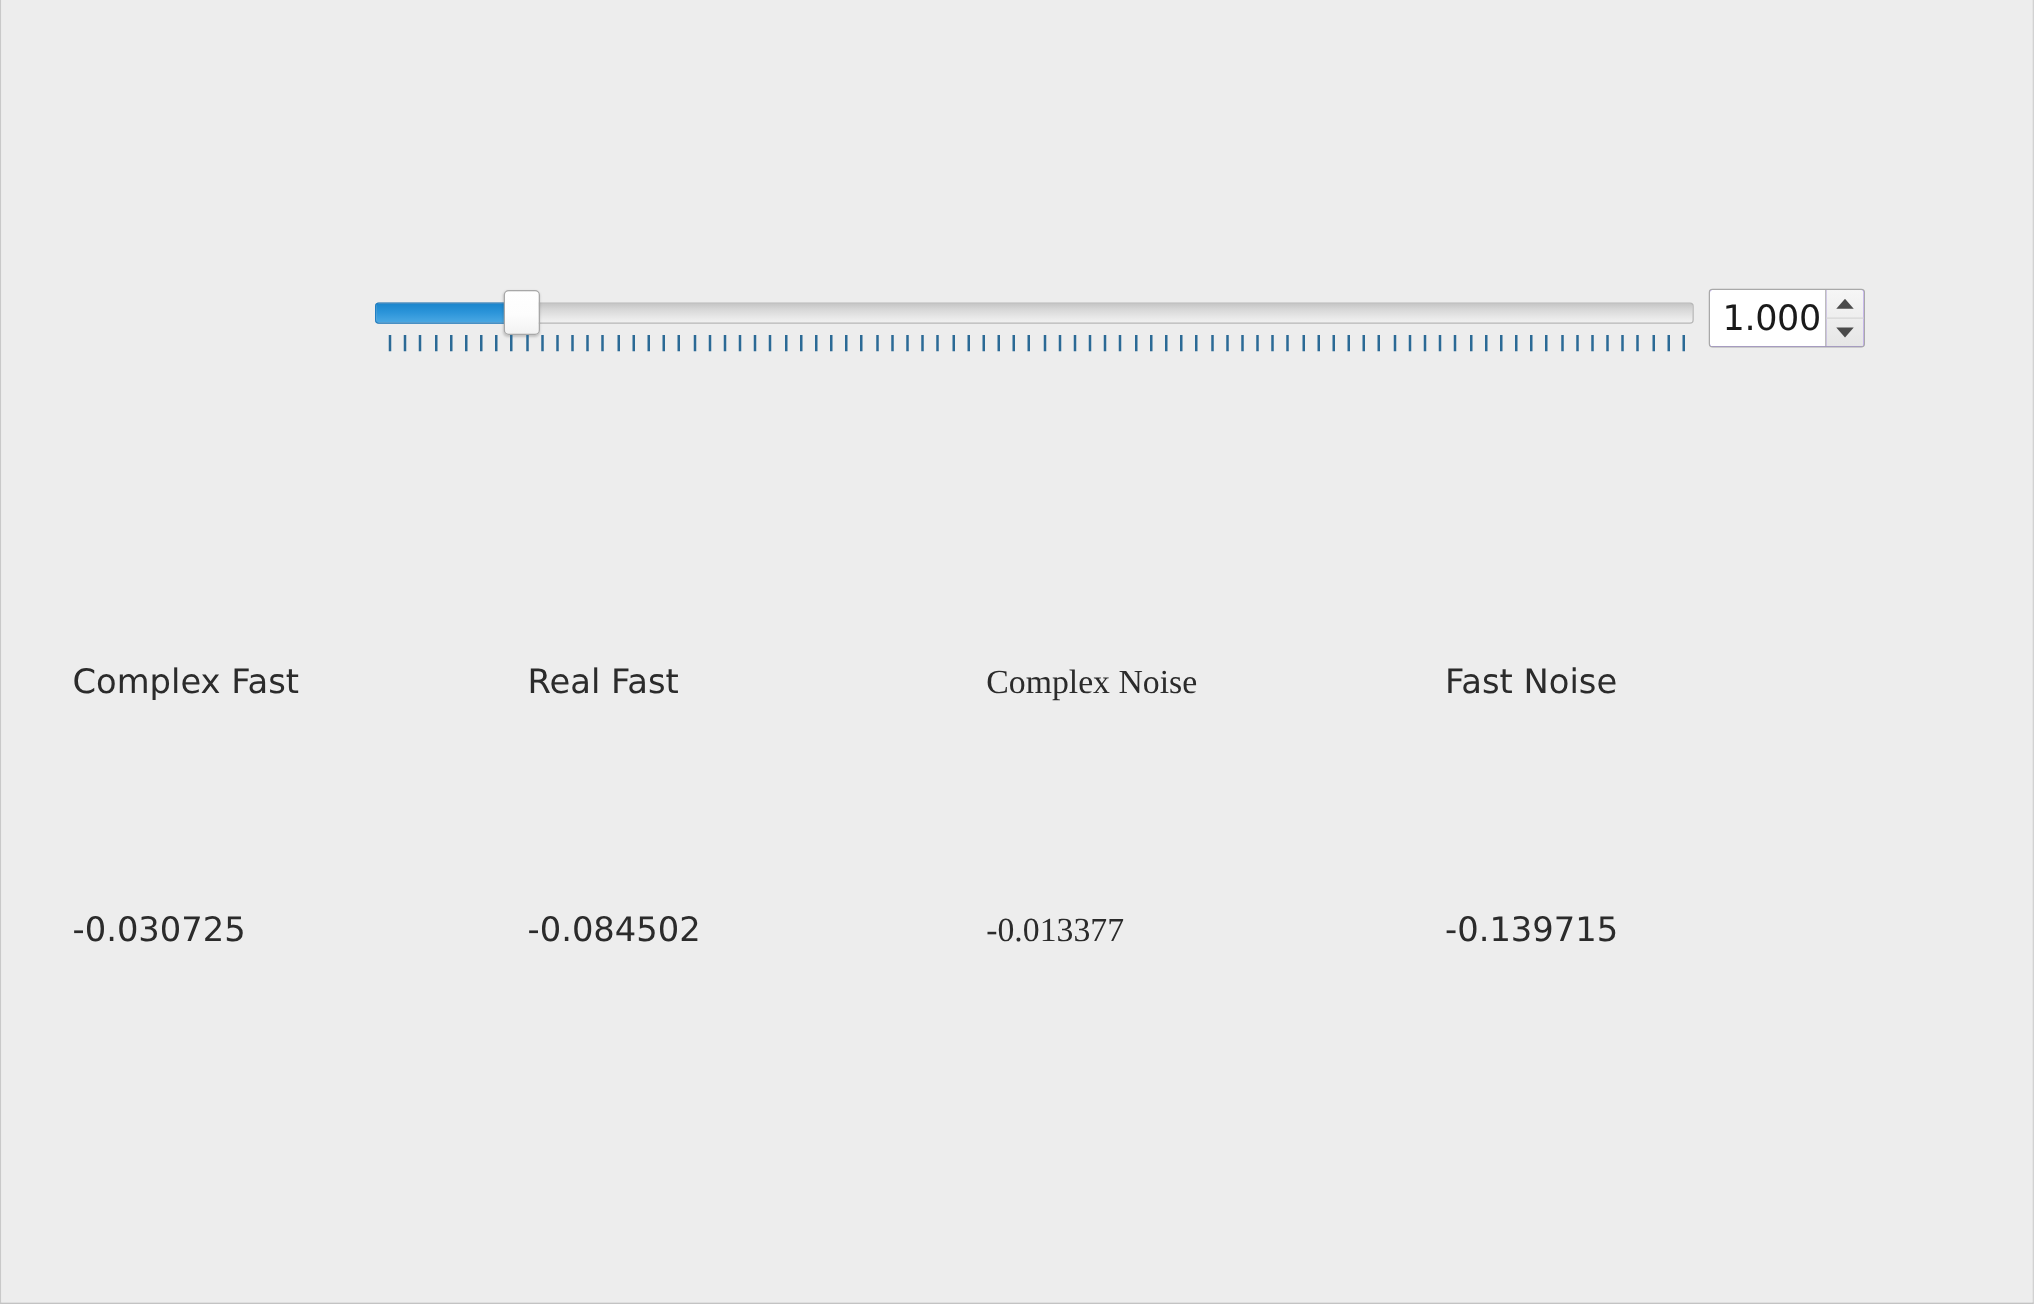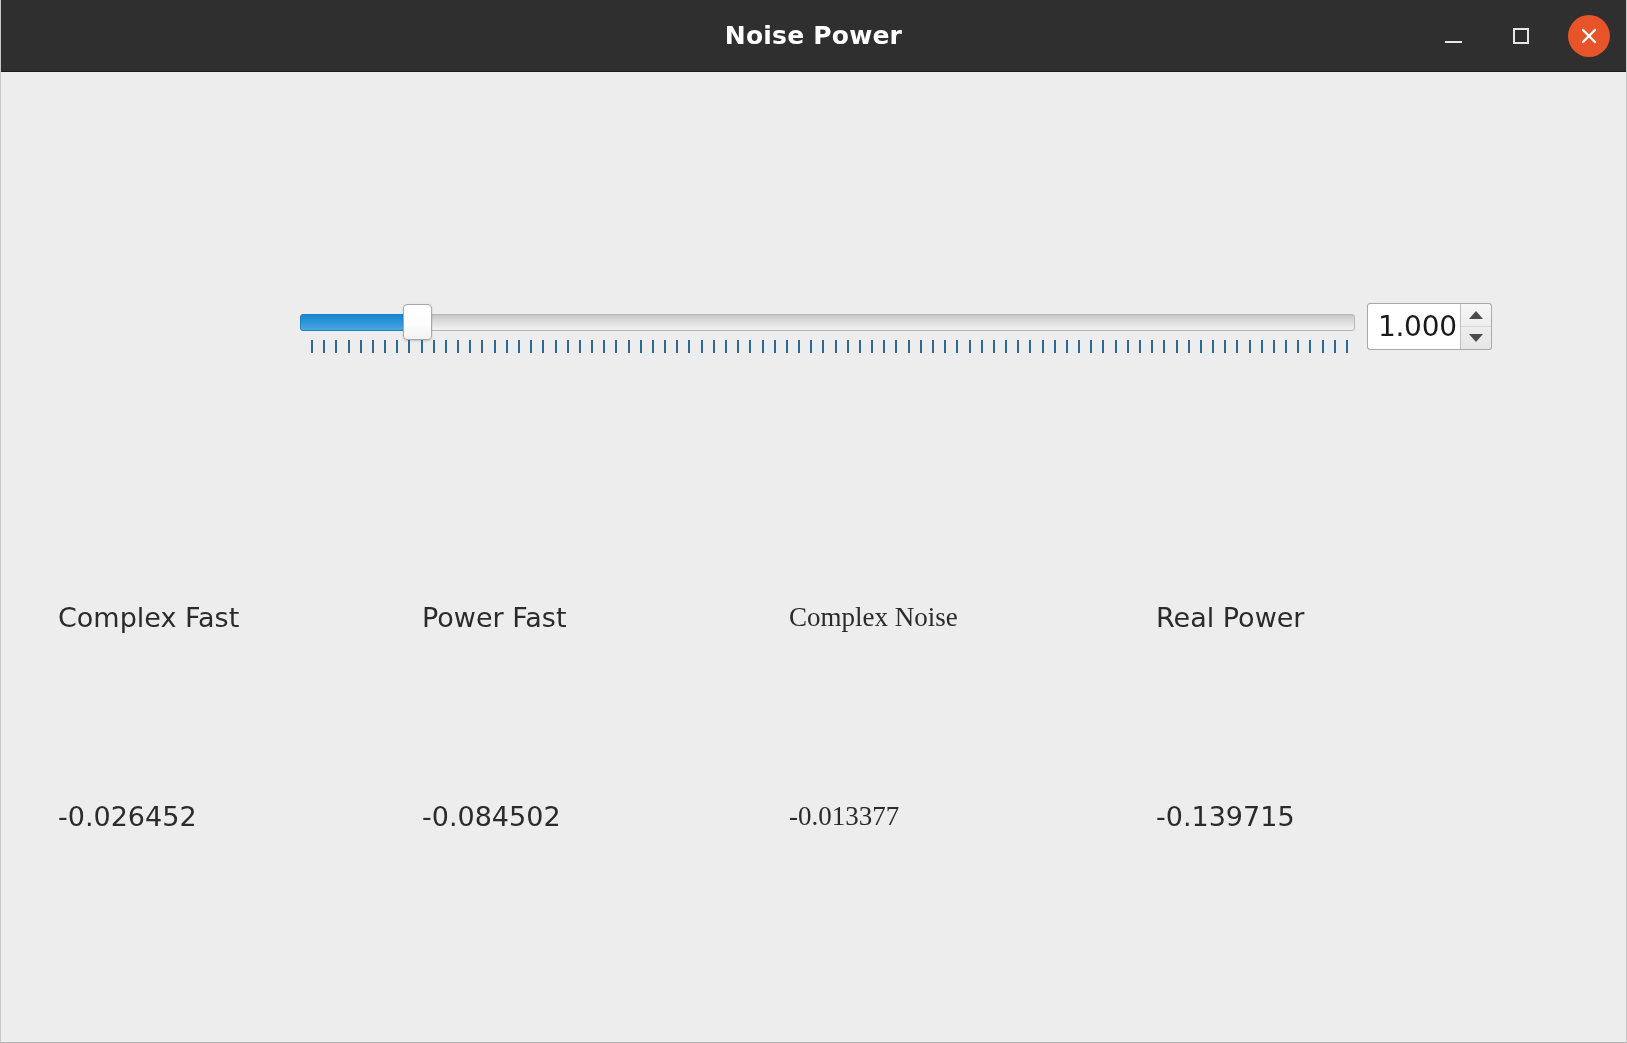--- a/index.html
+++ b/index.html
@@ -236,42 +236,20 @@
     font-size: 27px;
     color: #2b2b2b;
     white-space: nowrap;
   }
 </style>
 </head>
 <body>
 
 <div id="window">
 
-  <div id="titlebar">
-    <div id="title-text">Noise Power</div>
-
-    <div id="window-controls">
-
-      <div class="wc-btn wc-minimize">
-        <span class="glyph"></span>
-      </div>
-
-      <div class="wc-btn wc-maximize">
-        <span class="glyph"></span>
-      </div>
-
-      <div class="wc-btn wc-close">
-        <svg width="22" height="22" viewBox="0 0 22 22">
-          <line x1="5" y1="5" x2="17" y2="17" stroke="#ffffff" stroke-width="2.4" stroke-linecap="round"></line>
-          <line x1="17" y1="5" x2="5" y2="17" stroke="#ffffff" stroke-width="2.4" stroke-linecap="round"></line>
-        </svg>
-      </div>
-
-    </div>
-  </div>
 
   <div id="client">
 
     <div id="amplitude-row">
 
 
       <div id="slider-wrap">
         <div id="slider-groove"></div>
         <div id="slider-fill" style="width: 117px; background: linear-gradient(rgb(27, 134, 205) 0%, rgb(43, 148, 217) 45%, rgb(74, 168, 227) 100%);"></div>
         <div id="slider-handle" style="left: 103px;"></div>
@@ -375,30 +353,30 @@
             <span class="tri down"></span>
           </div>
         </div>
       </div>
 
     </div>
 
     <div id="readouts">
         <div class="readout-col" style="left: 57px;">
           <div class="rc-name">Complex Fast</div>
-          <div class="rc-value">-0.026452</div>
+          <div class="rc-value">-0.030725</div>
         </div>
         <div class="readout-col" style="left: 421px;">
-          <div class="rc-name">Power Fast</div>
+          <div class="rc-name">Real Fast</div>
           <div class="rc-value">-0.084502</div>
         </div>
         <div class="readout-col" style="left: 788px; font-family: Liberation Serif, serif;">
           <div class="rc-name">Complex Noise</div>
           <div class="rc-value">-0.013377</div>
         </div>
         <div class="readout-col" style="left: 1155px;">
-          <div class="rc-name">Real Power</div>
+          <div class="rc-name">Fast Noise</div>
           <div class="rc-value">-0.139715</div>
         </div>
       </div>
 
   </div>
 </div>
 
 </body></html>

